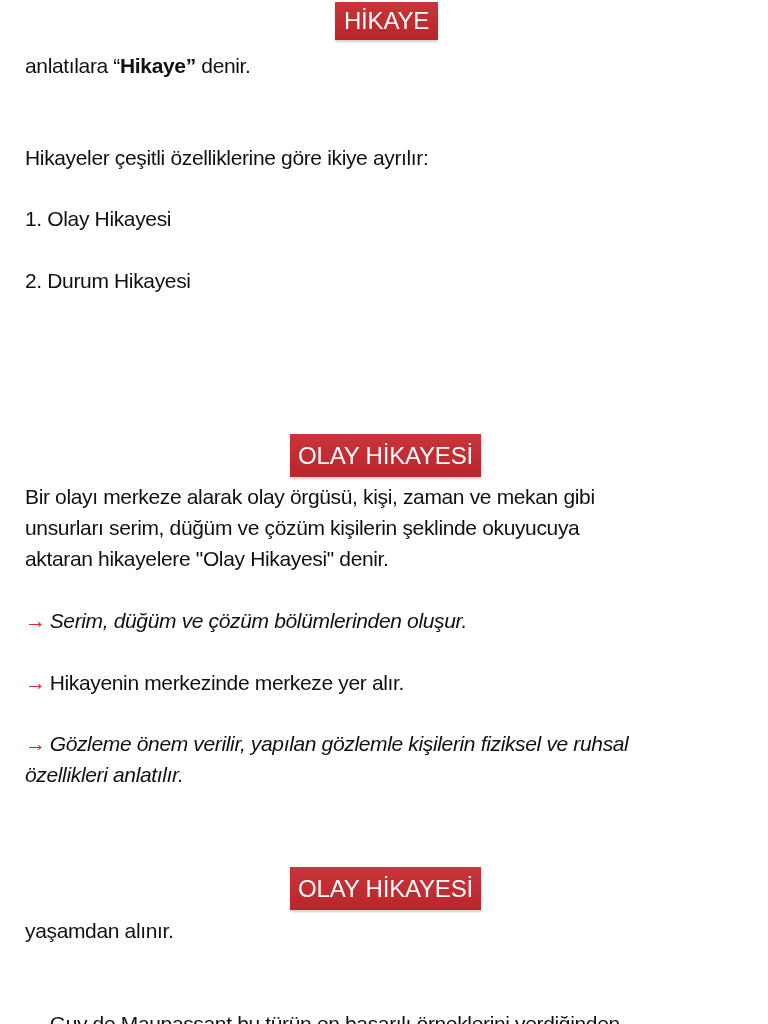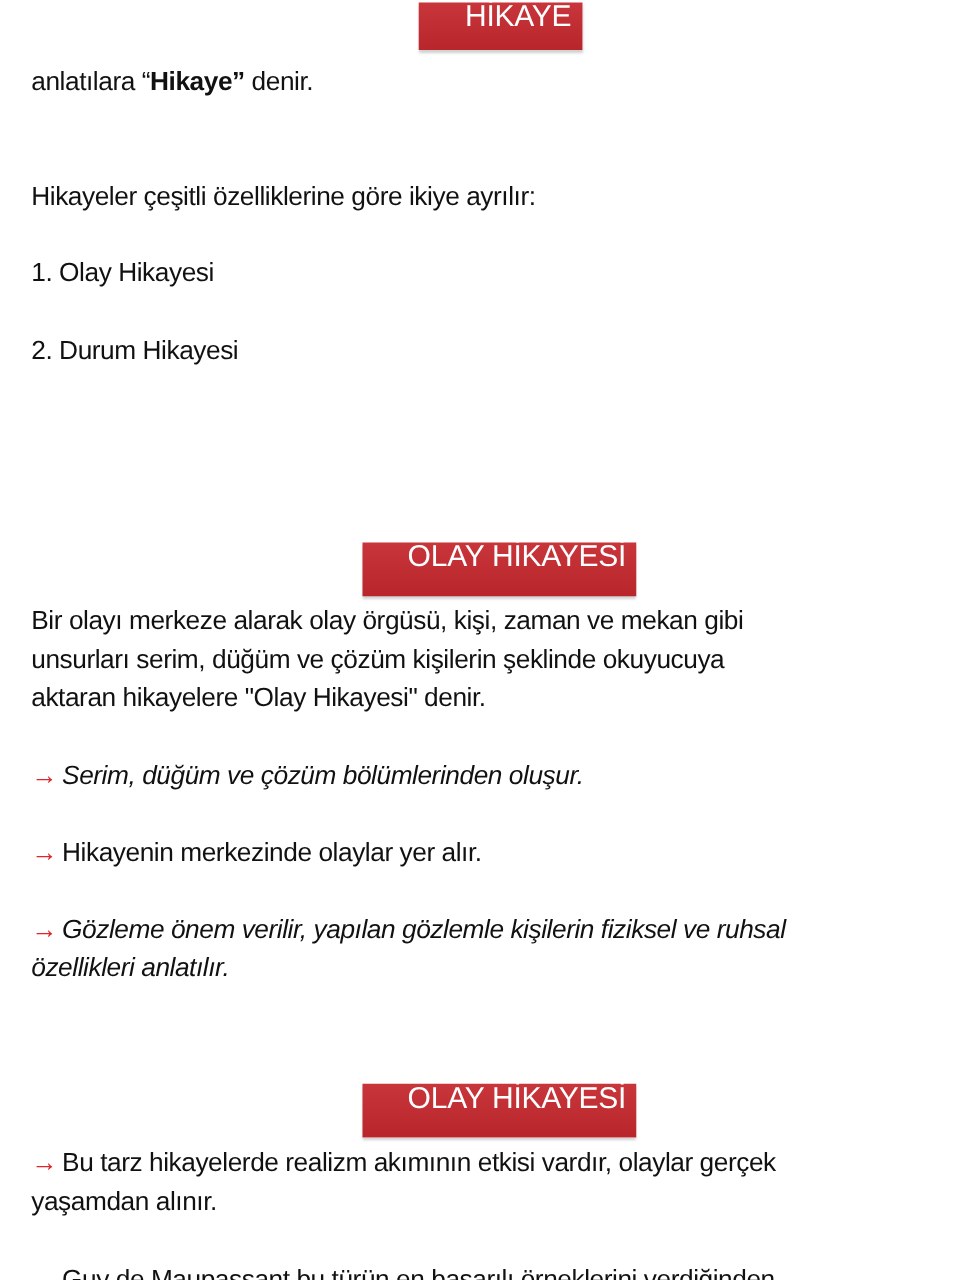--- a/index.html
+++ b/index.html
@@ -20,24 +20,24 @@
     left: 0; top: 0;
     width: 768px; height: 1024px;
   }
   .title-box {
     position: absolute;
     background: linear-gradient(#c8353a, #b8262c);
     color: #ffffff;
     font-size: 24px;
     line-height: 1;
     display: flex;
+    align-items: center;
     justify-content: center;
     letter-spacing: -0.2px;
     box-shadow: 0 2px 2px rgba(120,120,120,0.35);
-    padding-left: 28px;
   }
   .t1 { left: 335px; top: 2px; width: 103px; height: 38px; }
   .t2 { left: 290px; top: 434px; width: 191px; height: 43px; }
   .t3 { left: 290px; top: 867px; width: 191px; height: 43px; }
 
   .para {
     position: absolute;
     left: 25px;
     width: 730px;
     font-size: 21px;
@@ -78,35 +78,34 @@
     <div>Bir olayı merkeze alarak olay örgüsü, kişi, zaman ve mekan gibi</div>
     <div>unsurları serim, düğüm ve çözüm kişilerin şeklinde okuyucuya</div>
     <div>aktaran hikayelere "Olay Hikayesi" denir.</div>
   </div>
 
   <div class="para" style="top:605px;font-style:italic;">
     <span class="arrow">→</span><span>Serim, düğüm ve çözüm bölümlerinden oluşur.</span>
   </div>
 
   <div class="para" style="top:667px;">
-    <span class="arrow">→</span><span>Hikayenin merkezinde olaylar yer alır.</span>
+    <span class="arrow">→</span><span>Hikayenin merkezinde merkeze yer alır.</span>
   </div>
 
   <div class="para" style="top:728px;font-style:italic;">
     <div><span class="arrow">→</span><span>Gözleme önem verilir, yapılan gözlemle kişilerin fiziksel ve ruhsal</span></div>
     <div>özellikleri anlatılır.</div>
   </div>
 
 
   <div class="title-box t3">
     <span>OLAY HİKAYESİ</span>
   </div>
 
   <div class="para" style="top:915px;">
-    <div><span class="arrow">→</span><span>Bu tarz hikayelerde realizm akımının etkisi vardır, olaylar gerçek</span></div>
     <div>yaşamdan alınır.</div>
   </div>
 
   <div class="para" style="top:1008px;">
     <span class="arrow">→</span><span>Guy de Maupassant bu türün en başarılı örneklerini verdiğinden</span>
   </div>
 
 </div>
 
 </body></html>

